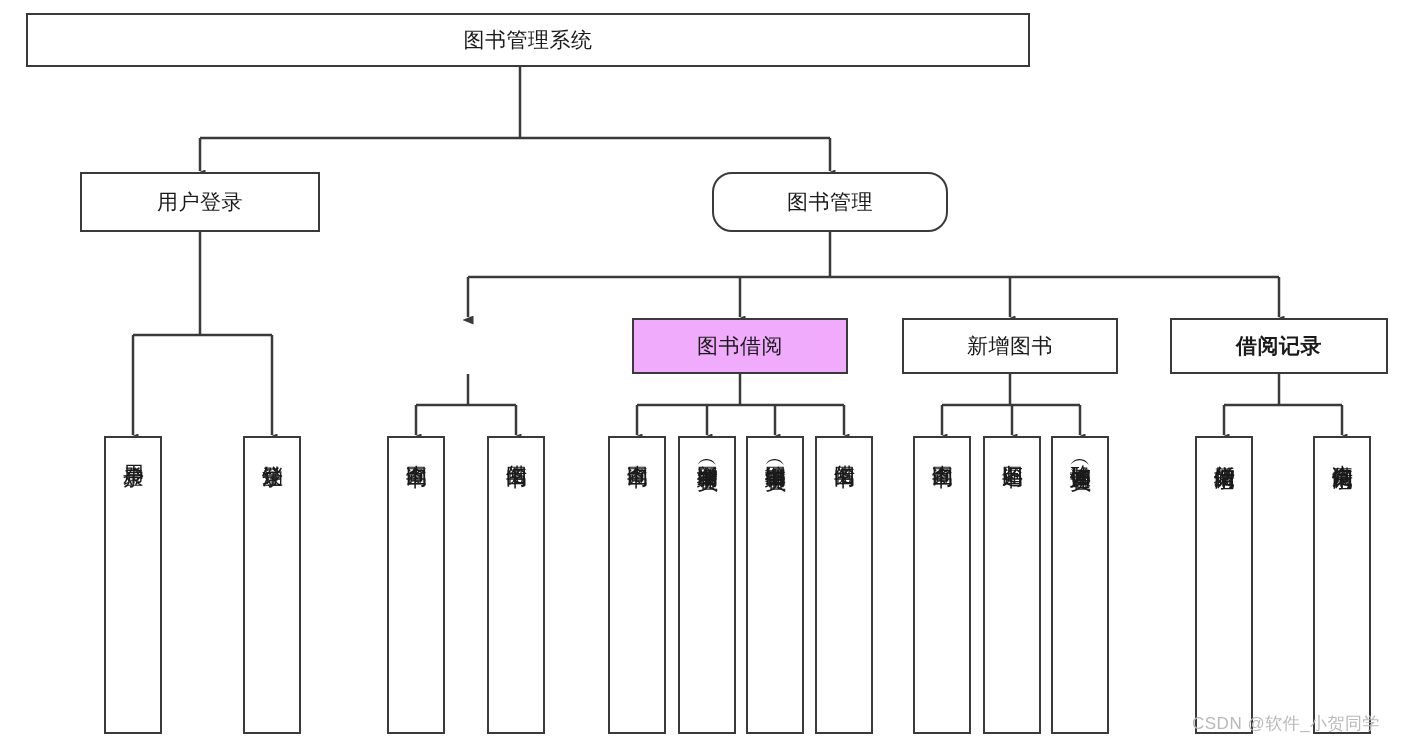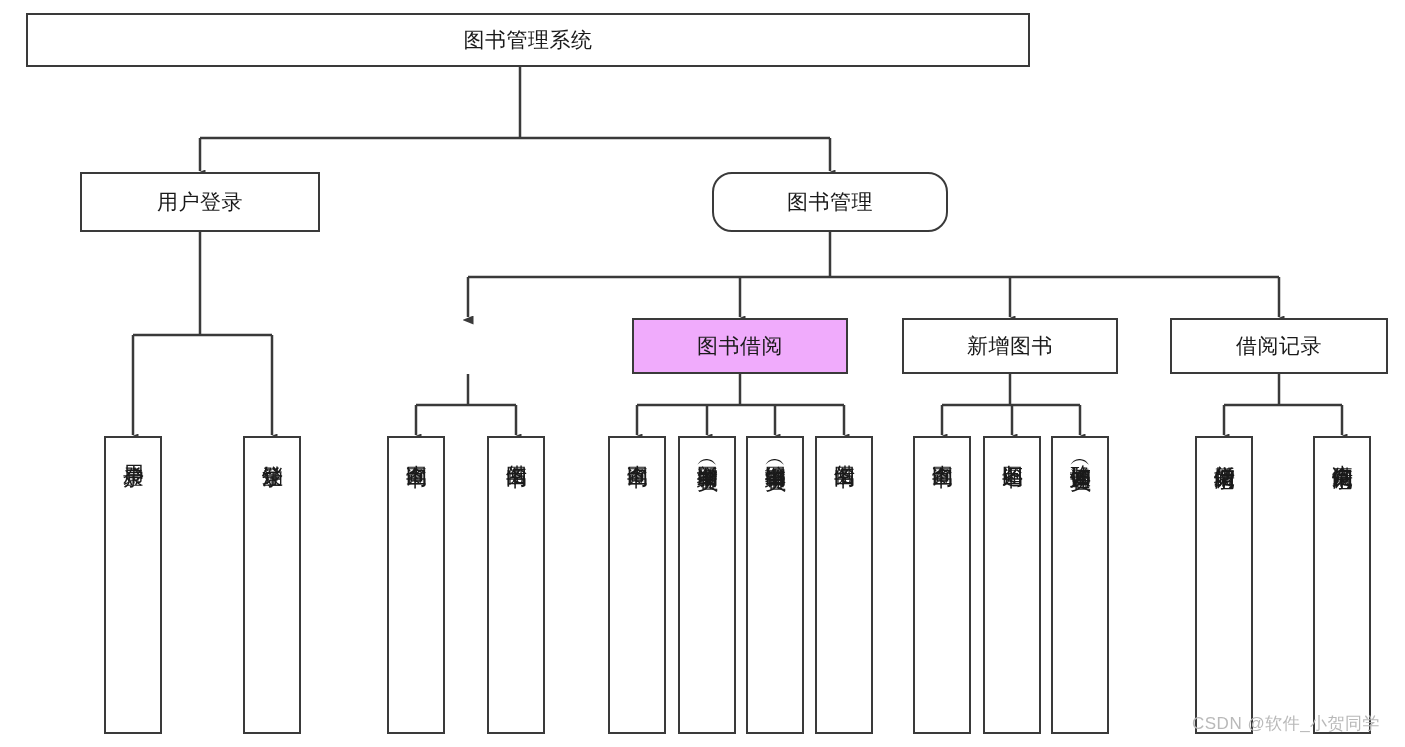--- a/index.html
+++ b/index.html
@@ -120,21 +120,21 @@
     </div>
     <div class="node-box" style="left: 712px; top: 172px; width: 236px; height: 60px; border-color: rgb(58, 58, 58); background: rgb(255, 255, 255); border-radius: 20px;">
       <span class="node-label-h" style="color: rgb(26, 26, 26);">图书管理</span>
     </div>
     <div class="node-box" style="left: 632px; top: 318px; width: 216px; height: 56px; border-color: rgb(58, 58, 58); background: #f0abfc;">
       <span class="node-label-h" style="color: rgb(26, 26, 26);">图书借阅</span>
     </div>
     <div class="node-box" style="left: 902px; top: 318px; width: 216px; height: 56px; border-color: rgb(58, 58, 58); background: rgb(255, 255, 255);">
       <span class="node-label-h" style="color: rgb(26, 26, 26);">新增图书</span>
     </div>
-    <div class="node-box" style="left: 1170px; top: 318px; width: 218px; height: 56px; border-color: rgb(58, 58, 58); background: rgb(255, 255, 255);">
+    <div class="node-box" style="left: 1170px; top: 318px; width: 218px; height: 56px; border-color: rgb(58, 58, 58); background: rgb(255, 255, 255); font-weight: bold;">
       <span class="node-label-h" style="color: rgb(26, 26, 26);">借阅记录</span>
     </div>
     <div class="node-box leaf" style="left: 104px; top: 436px; width: 58px; height: 298px; border-color: rgb(58, 58, 58); background: rgb(255, 255, 255);">
       <span class="node-label-v" style="color: rgb(26, 26, 26);">用户登录</span>
     </div>
     <div class="node-box leaf" style="left: 243px; top: 436px; width: 58px; height: 298px; border-color: rgb(58, 58, 58); background: rgb(255, 255, 255);">
       <span class="node-label-v" style="color: rgb(26, 26, 26);">注销登录</span>
     </div>
     <div class="node-box leaf" style="left: 387px; top: 436px; width: 58px; height: 298px; border-color: rgb(58, 58, 58); background: rgb(255, 255, 255);">
       <span class="node-label-v" style="color: rgb(26, 26, 26);">查询图书</span>

